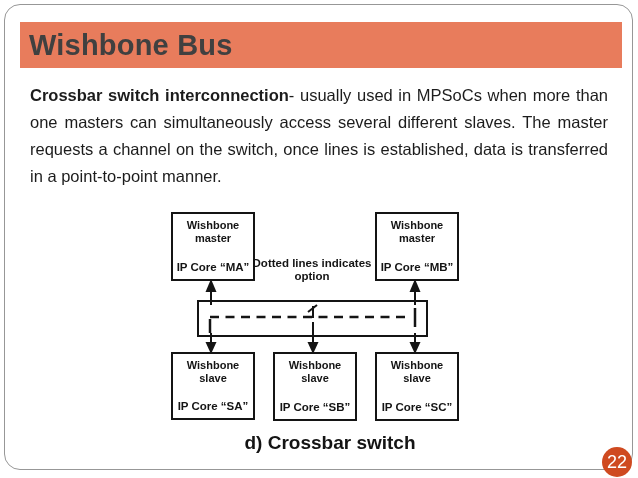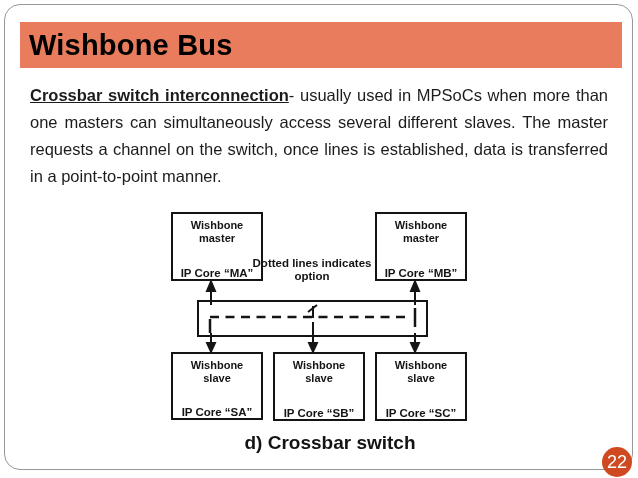--- a/index.html
+++ b/index.html
@@ -18,41 +18,41 @@
   .slide-border{
     position:absolute;left:4px;top:4px;width:629px;height:466px;
     border:1px solid var(--border_gray);border-radius:16px;
   }
   .title-bar{
     position:absolute;left:20px;top:22px;width:602px;height:46px;
     background:var(--header_bg);
     display:flex;align-items:center;
   }
   .title-bar h1{
-    color:#000000;font-size:29px;font-weight:bold;letter-spacing:0.2px;
+    color:#404040;font-size:29px;font-weight:bold;letter-spacing:0.2px;
     padding-left:9px;line-height:46px;white-space:nowrap;
   }
   .body-text{
     position:absolute;left:30px;top:82px;width:578px;
     color:var(--ink);font-size:16.5px;line-height:27px;text-align:justify;
   }
-  .body-text b{font-weight:bold;text-decoration:underline;}
+  .body-text b{font-weight:bold;}
   .diagram{position:absolute;left:0;top:0;width:638px;height:478px;}
   .connectors{position:absolute;left:0;top:0;pointer-events:none;}
   .switch-box{
     position:absolute;left:197px;top:300px;width:231px;height:37px;
     border:2px solid var(--diagram_ink);background:#ffffff;
   }
   .node{
-    position:absolute;width:92px;background:#ffffff;
+    position:absolute;width:84px;background:#ffffff;
     border:2.5px solid var(--diagram_ink);
     display:flex;flex-direction:column;justify-content:space-between;
     text-align:center;color:var(--diagram_ink);
     font-weight:bold;font-size:11px;line-height:12.5px;
-    padding:5px 0 0;
+    padding:5px 0 6px;
   }
   .node-core{font-size:11.5px;}
   .note{
     position:absolute;left:245px;top:257px;width:134px;
     text-align:center;font-weight:bold;font-size:11.5px;line-height:13px;
     color:var(--diagram_ink);
   }
   .caption{
     position:absolute;left:230px;top:432px;width:200px;
     text-align:center;font-weight:bold;font-size:19px;color:var(--diagram_ink);

